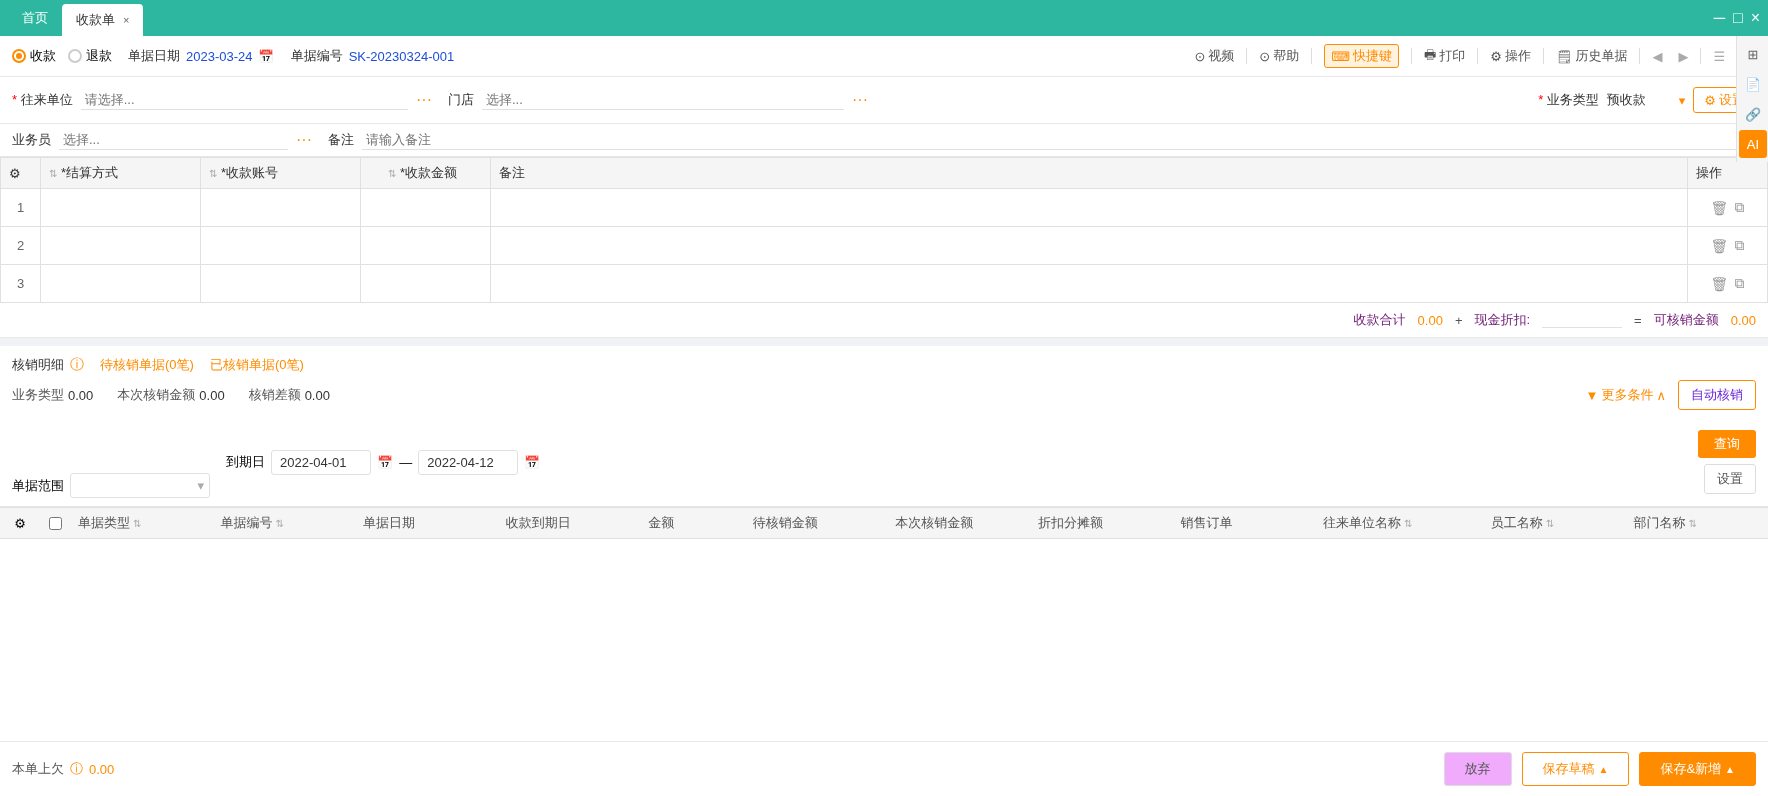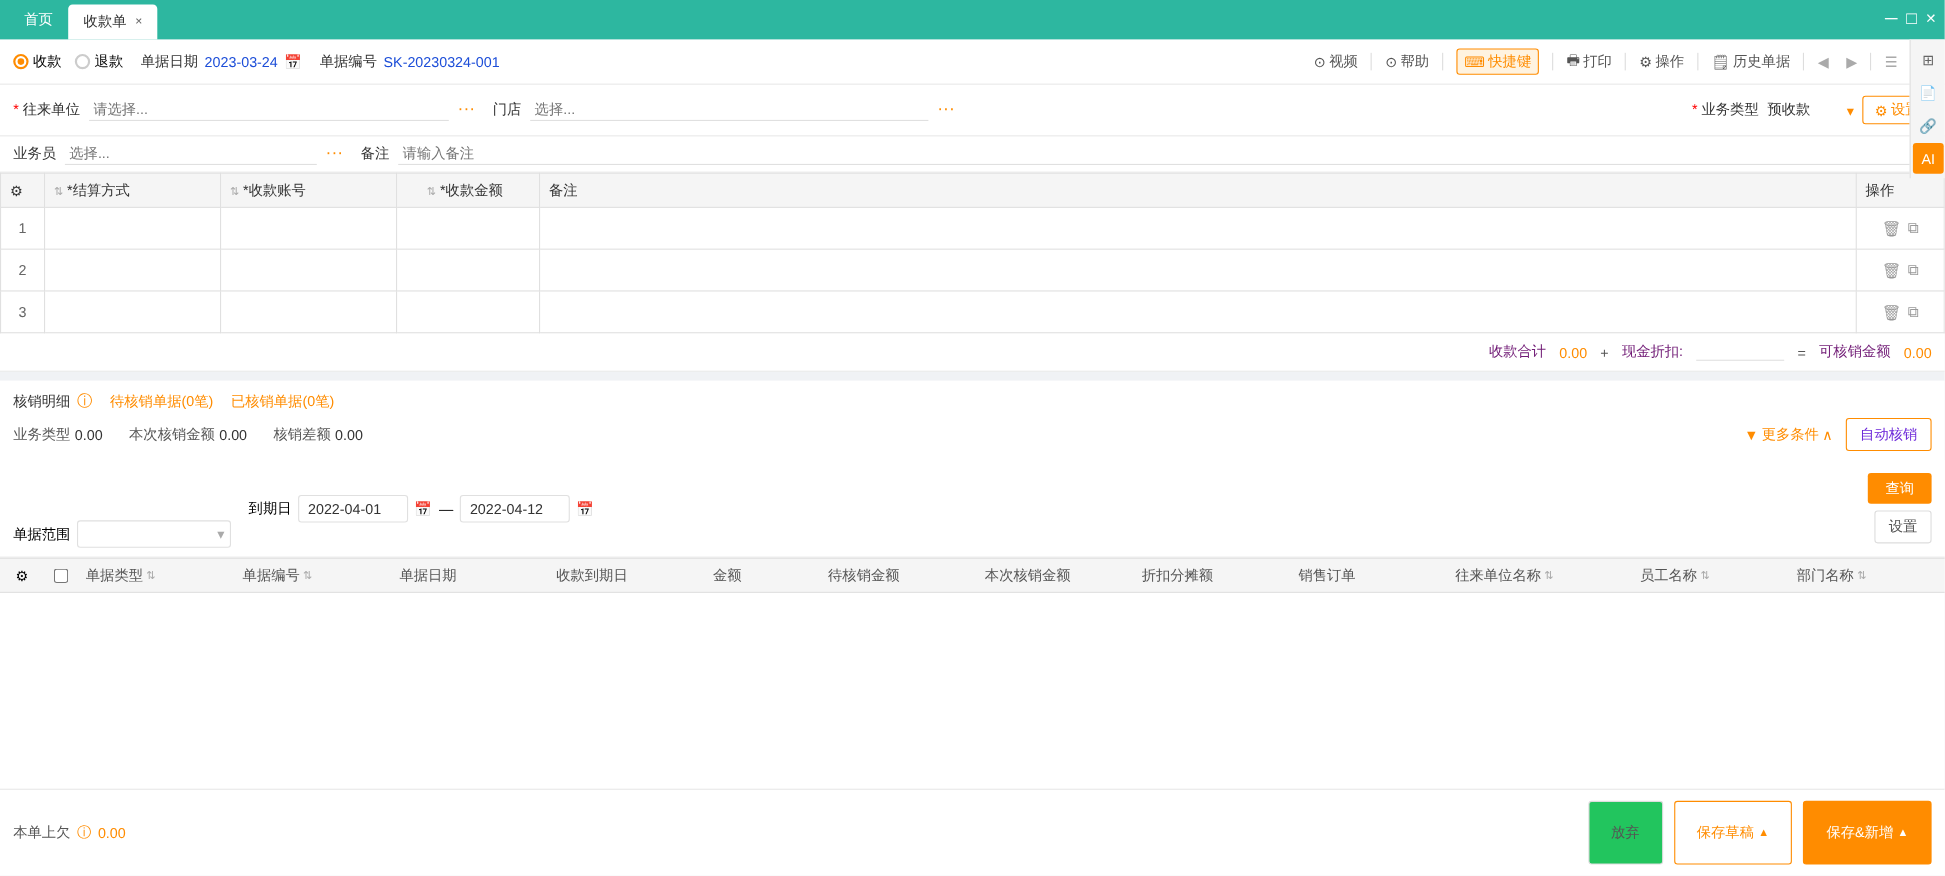--- a/index.html
+++ b/index.html
@@ -117,21 +117,21 @@
     .checkbox-cell { width: 30px; display: flex; align-items: center; justify-content: center; }
 
     
     .bottom-bar {
       margin-top: auto; display: flex; align-items: center; padding: 10px 12px; border-top: 1px solid #e8e8e8; background: #fff; flex-shrink: 0;
     }
     .bottom-info { display: flex; align-items: center; gap: 6px; }
     .info-label { color: #555; }
     .info-value { color: #ff8c00; font-weight: 500; }
     .bottom-actions { margin-left: auto; display: flex; gap: 10px; }
-    .btn-abandon { background: #22c55e; border: 1px solid #ddd; color: #555; padding: 19px 20px; border-radius: 3px; cursor: pointer; }
+    .btn-abandon { background: #f0abfc; border: 1px solid #ddd; color: #555; padding: 7px 20px; border-radius: 3px; cursor: pointer; }
     .btn-draft { background: #fff; border: 1px solid #ff8c00; color: #ff8c00; padding: 7px 20px; border-radius: 3px; cursor: pointer; display: flex; align-items: center; gap: 4px; }
     .btn-save { background: #ff8c00; border: 1px solid #ff8c00; color: #fff; padding: 7px 20px; border-radius: 3px; cursor: pointer; display: flex; align-items: center; gap: 4px; }
 
     
     .right-panel {
       position: absolute; right: 0; top: 36px; width: 32px; display: flex; flex-direction: column; gap: 2px; background: #f5f5f5; border-left: 1px solid #e0e0e0; padding: 4px 2px;
     }
     .right-panel-btn {
       width: 28px; height: 28px; display: flex; align-items: center; justify-content: center; cursor: pointer; color: #666; border-radius: 3px; font-size: 13px;
     }

